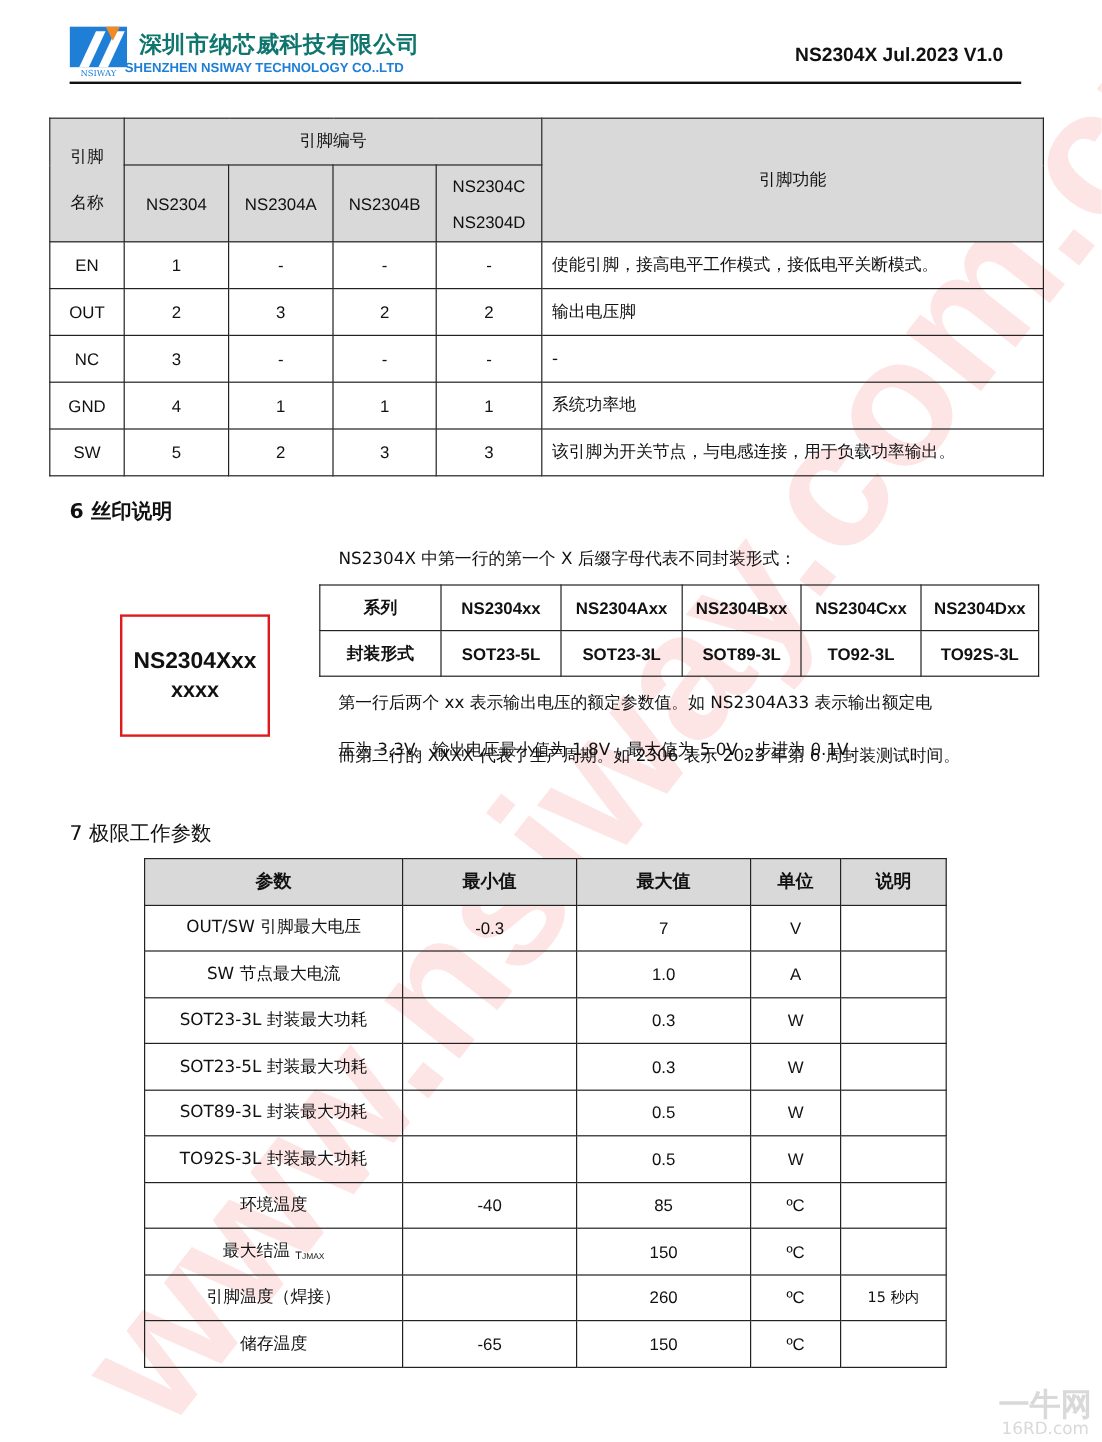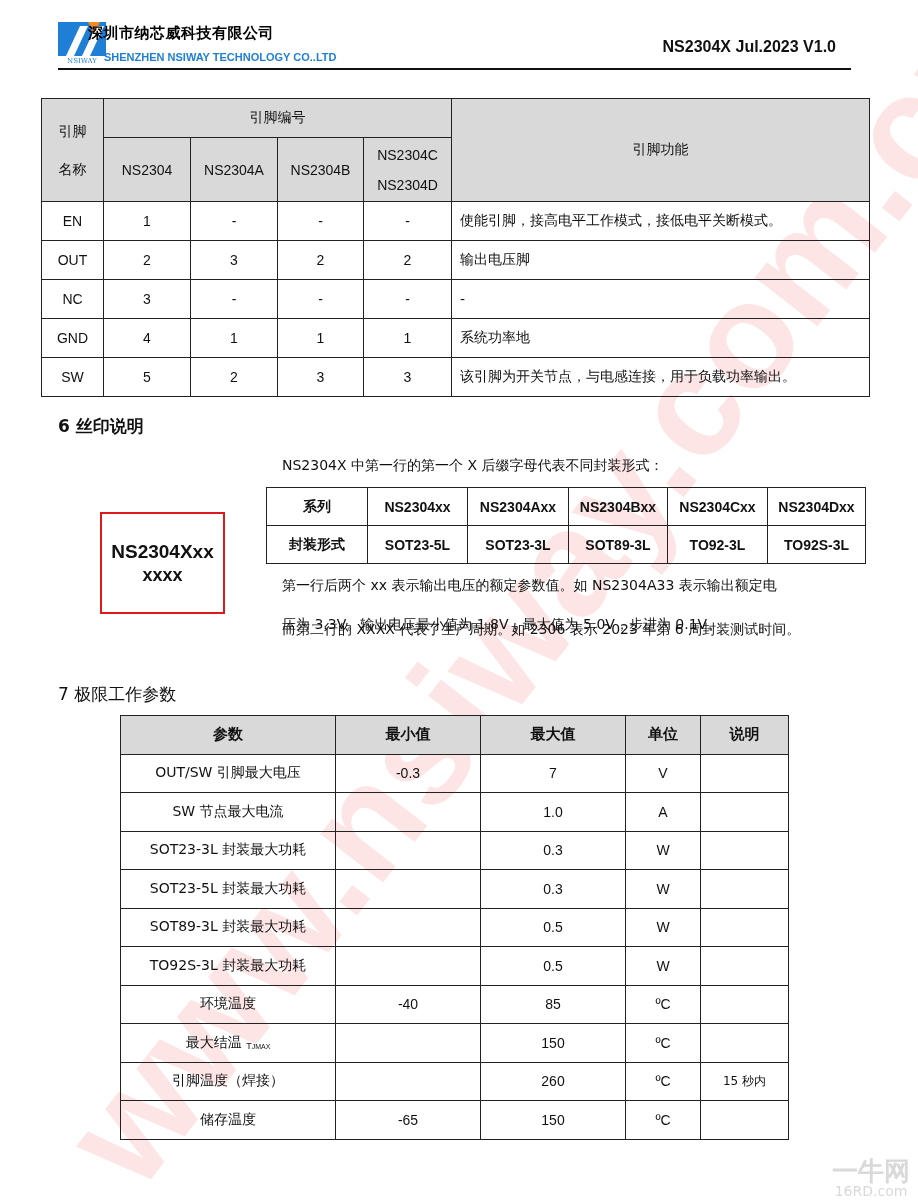--- a/index.html
+++ b/index.html
@@ -1,20 +1,20 @@
 <!DOCTYPE html>
 <html><head>
 <meta charset="utf-8">
 <style>
   html, body { margin:0; padding:0; background:#ffffff; }
   body { width:918px; height:1202px; position:relative; overflow:hidden; font-family:"DejaVu Sans", sans-serif; color:#111; }
   .abs { position:absolute; }
   
   .logo { left:58px; top:22px; width:48px; height:42px; }
-  .company-cn { left:88px; top:24px; font-size:15px; font-weight:bold; color:#000000; letter-spacing:0.5px; white-space:nowrap; }
+  .company-cn { left:116px; top:24px; font-size:19px; font-weight:bold; color:#0f766e; letter-spacing:0.5px; white-space:nowrap; }
   .company-en { left:104px; top:51px; font-size:11px; font-weight:bold; color:#1f7fd6; white-space:nowrap; font-family:"Liberation Sans", sans-serif; }
   .doc-id { right:82px; top:38px; font-size:16px; font-weight:bold; font-family:"Liberation Sans", sans-serif; white-space:nowrap; }
   .header-rule { left:58px; top:68px; width:793px; height:2px; background:#111; }
 
   table { border-collapse:collapse; }
   td, th { border:1.5px solid #222; text-align:center; vertical-align:middle; padding:0; }
   .gray { background:#d9d9d9; }
 
   
   .pin-table { left:41px; top:98px; width:829px; font-size:14px; }

